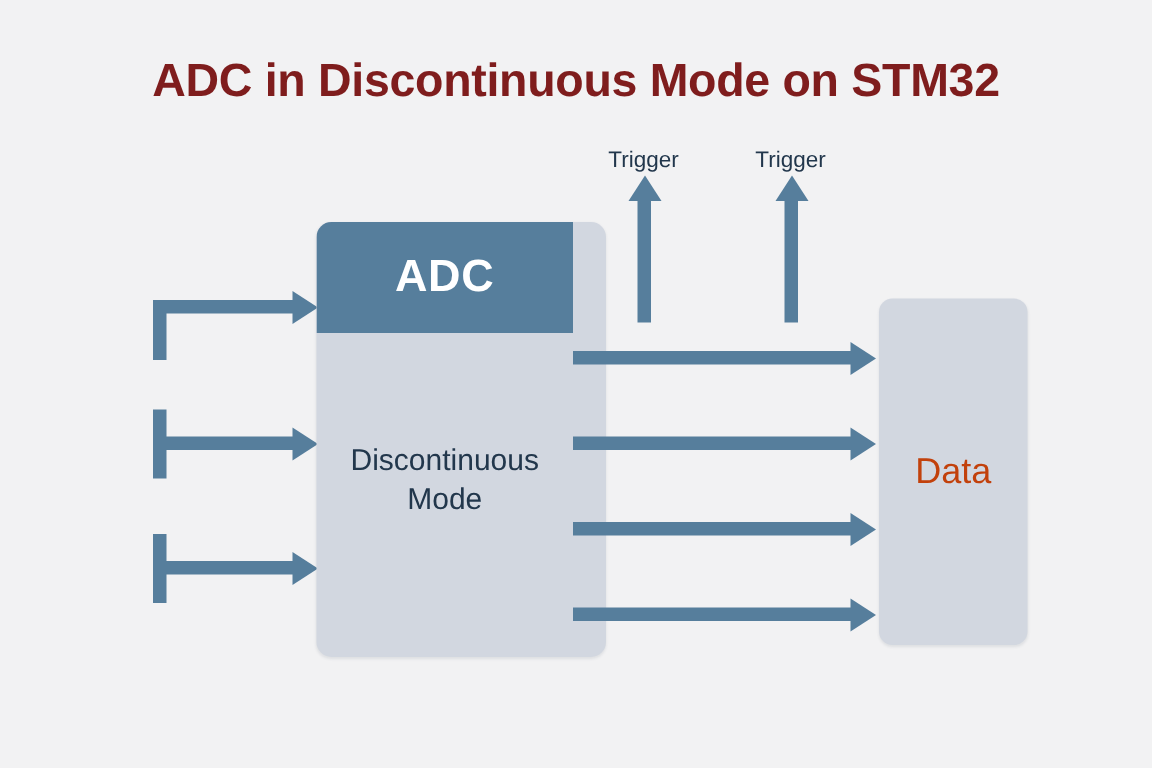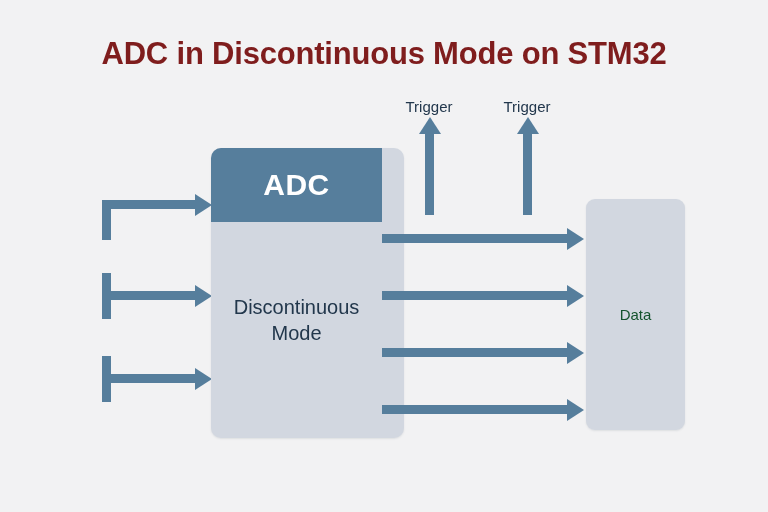--- a/index.html
+++ b/index.html
@@ -95,22 +95,22 @@
     width: 99px;
     height: 231px;
     border-radius: 9px;
     background: #d2d7e0;
     display: flex;
     align-items: center;
     justify-content: center;
     box-shadow: 0 1px 2px rgba(40,60,80,0.10);
   }
   .data-text {
-    color: #14532d;
-    font-size: 15px;
+    color: #c2410c;
+    font-size: 24px;
   }
 
   
   .arrow-h {           
     position: absolute;
     height: 9px;
     background: #567e9c;
   }
   .arrow-h::after {
     content: "";

